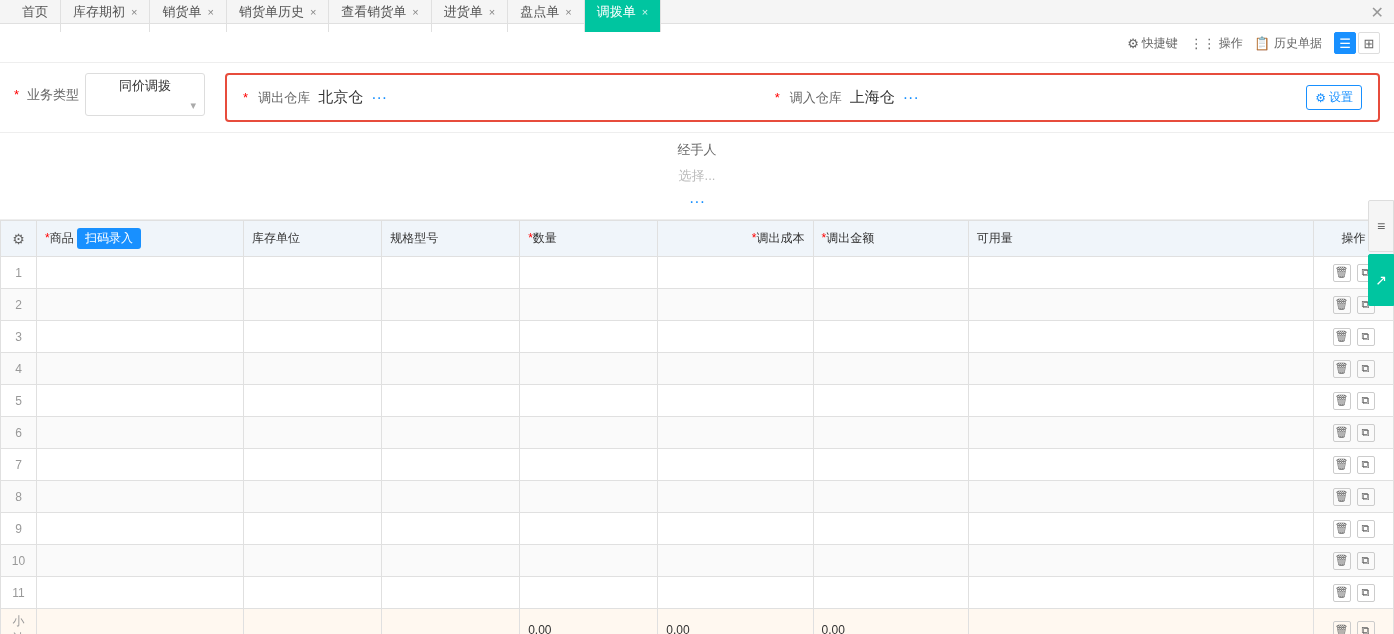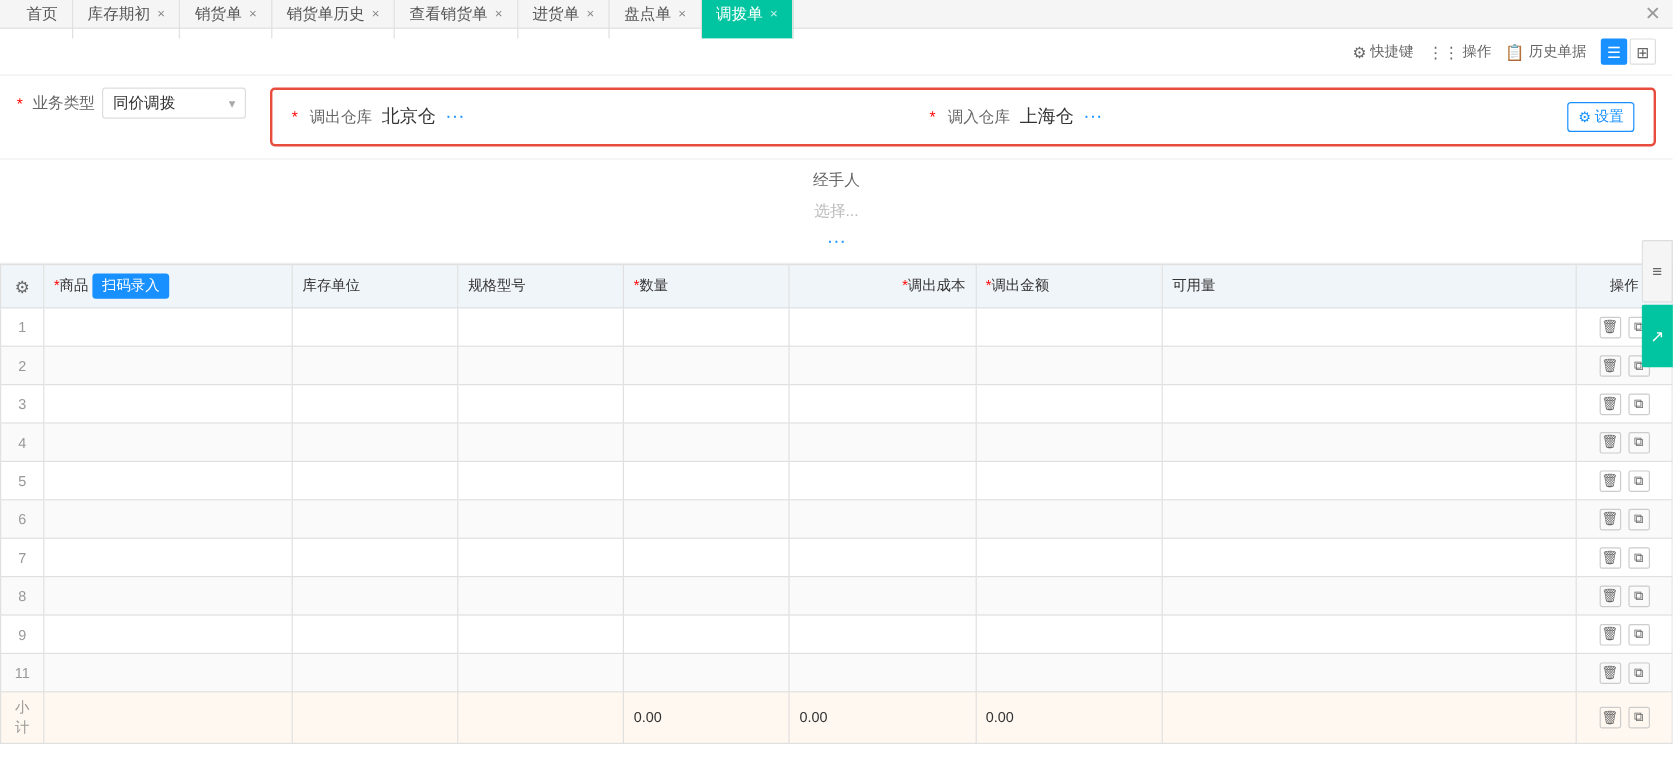--- a/index.html
+++ b/index.html
@@ -88,20 +88,21 @@
     .form-label { font-size: 13px; color: #666; }
     .required-star { color: #f00; margin-right: 2px; }
     .form-select {
       display: flex; align-items: center; gap: 4px;
       border: 1px solid #ddd; border-radius: 3px;
       padding: 3px 8px;
       min-width: 120px;
       cursor: pointer;
       background: #fff;
       font-size: 13px;
+      flex-direction: column;
     }
     .form-select .arrow { color: #aaa; font-size: 11px; margin-left: auto; }
     .form-dots { color: #1890ff; font-size: 16px; cursor: pointer; }
 
     
     .warehouse-section {
       border: 2px solid #e74c3c;
       border-radius: 4px;
       padding: 10px 16px;
       display: flex;
@@ -478,20 +479,36 @@
       <td></td>
       <td></td>
       <td>
         <div class="op-icons">
           <span class="op-icon">🗑</span>
           <span class="op-icon">⧉</span>
         </div>
       </td>
     </tr>
         <tr>
+      <td class="row-num">10</td>
+      <td></td>
+      <td></td>
+      <td></td>
+      <td></td>
+      <td></td>
+      <td></td>
+      <td></td>
+      <td>
+        <div class="op-icons">
+          <span class="op-icon">🗑</span>
+          <span class="op-icon">⧉</span>
+        </div>
+      </td>
+    </tr>
+        <tr>
       <td class="row-num">11</td>
       <td></td>
       <td></td>
       <td></td>
       <td></td>
       <td></td>
       <td></td>
       <td></td>
       <td>
         <div class="op-icons">

